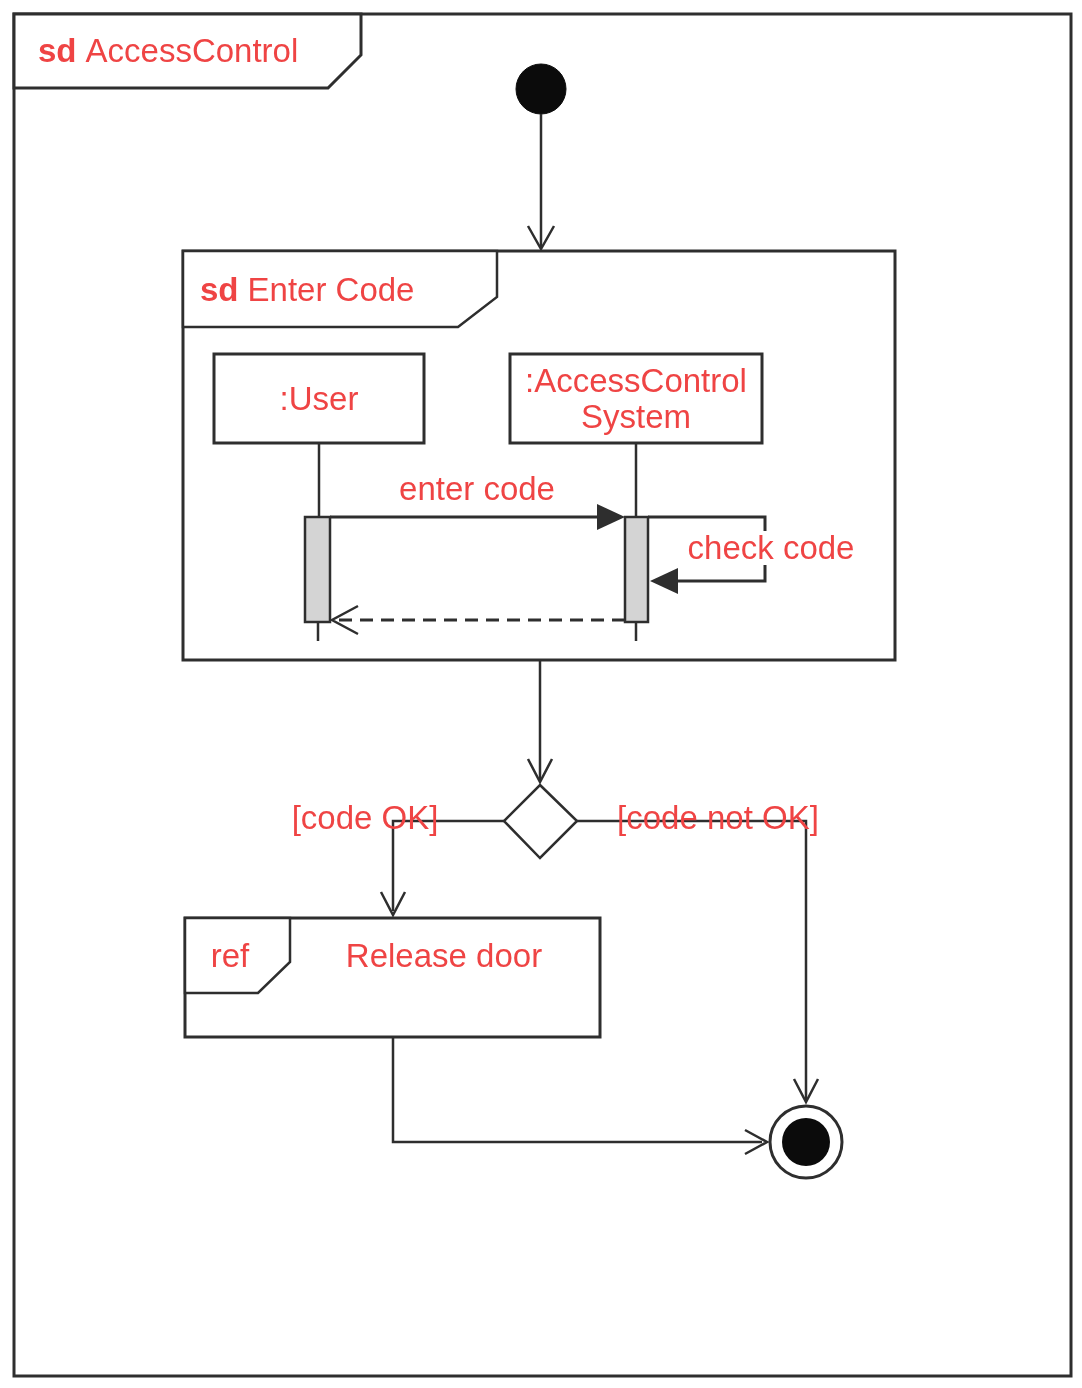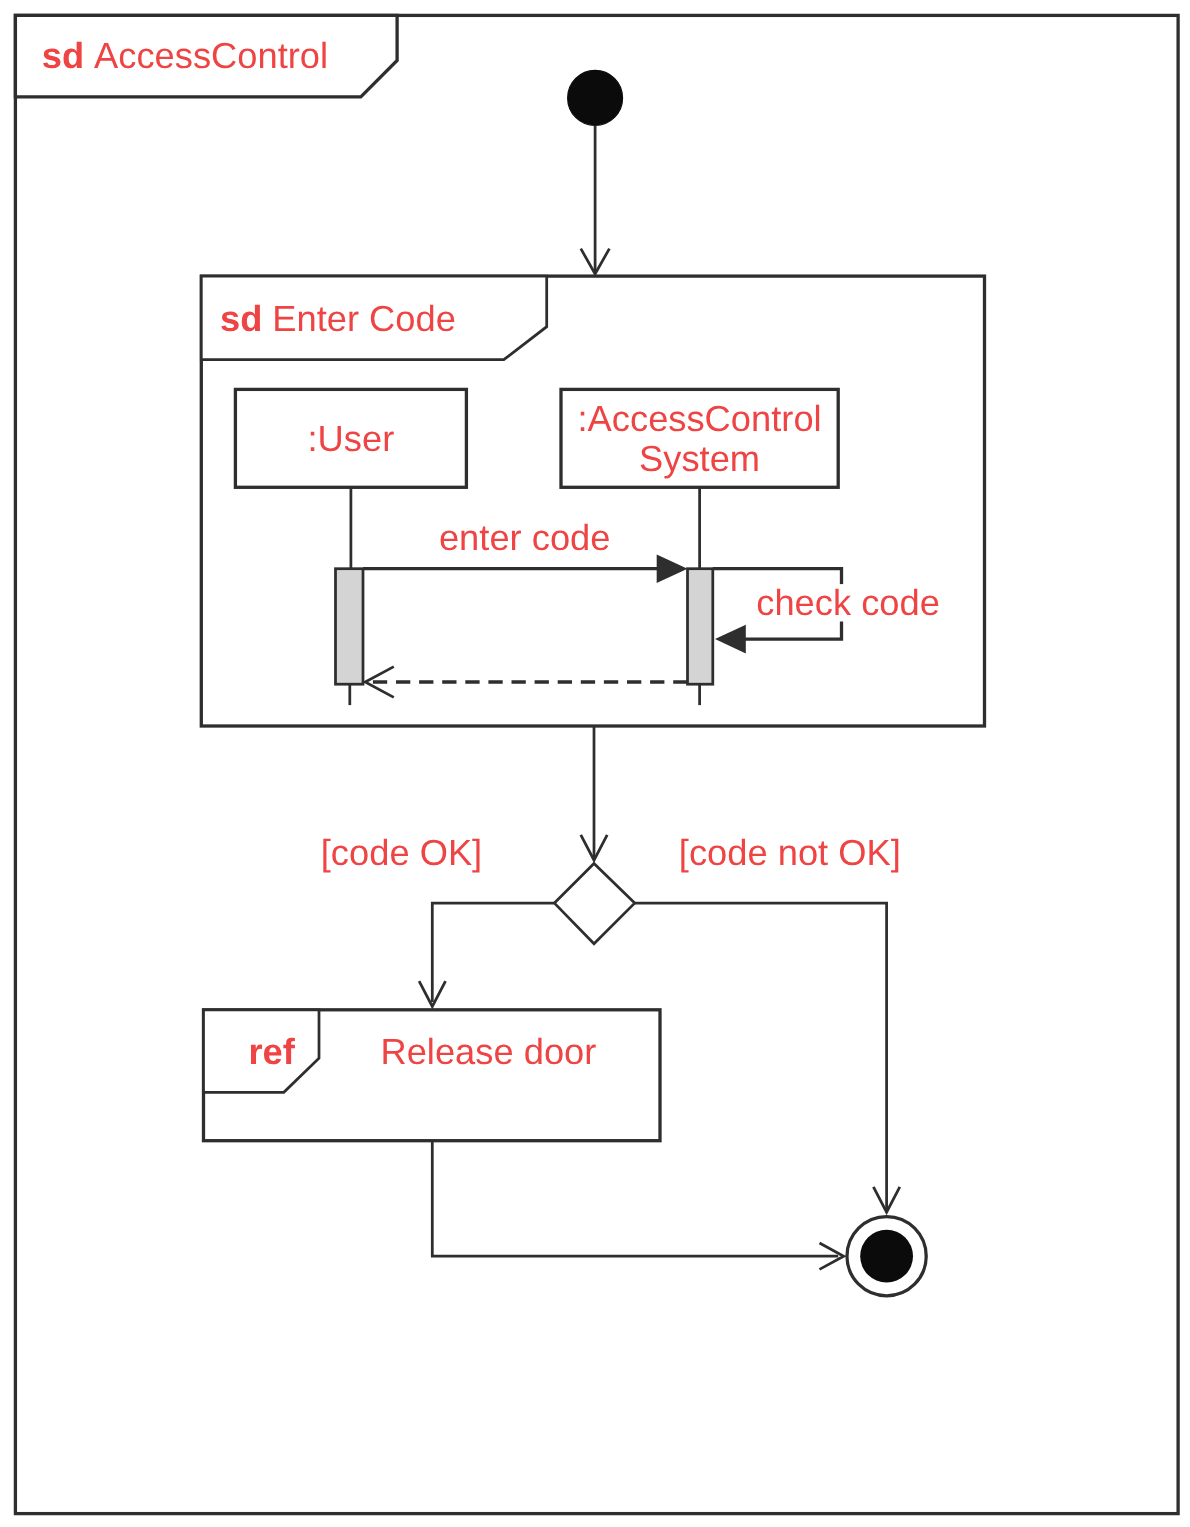--- a/index.html
+++ b/index.html
@@ -17,21 +17,21 @@
     font-size:33px;
     color:#ef4444;
     white-space:nowrap;
     line-height:34px;
   }
   .kw{font-weight:bold;margin-right:9px;}
   .frame-label{display:flex;align-items:center;}
   .box-label{display:flex;flex-direction:column;justify-content:center;text-align:center;line-height:36px;}
   .center-x{transform:translateX(-50%);}
   .msg-bg{background:#ffffff;padding:0 6px;}
-  .guard{line-height:36px;}
+  .guard{line-height:36px;margin-top:43px;}
 </style>
 </head>
 <body>
 
 <div class="canvas">
 
   <svg width="1082" height="1388" viewBox="0 0 1082 1388">
 
     <rect x="14" y="14" width="1057" height="1362" fill="none" stroke="#2e2e2e" stroke-width="3"></rect>
     <path d="M14,14 H361 V55 L328,88 H14 Z" fill="#ffffff" stroke="#2e2e2e" stroke-width="3"></path>
@@ -104,19 +104,19 @@
   </div>
 
   <div class="lbl center-x" style="left:477px;top:472px;">enter code</div>
 
   <div class="lbl center-x msg-bg" style="left:771px;top:531px;">check code</div>
 
   <div class="lbl center-x guard" style="left:365px;top:757px;">[code OK]</div>
 
   <div class="lbl center-x guard" style="left:718px;top:757px;">[code not OK]</div>
 
-  <div class="lbl box-label" style="left:202px;top:918px;width:90px;height:75px;font-weight:bold;">ref</div>
+  <div class="lbl box-label" style="left:185px;top:918px;width:90px;height:75px;font-weight:normal;">ref</div>
 
   <div class="lbl box-label" style="left:288px;top:938px;width:312px;">
     <span>Release door</span>
   </div>
 
 </div>
 
 </body></html>

